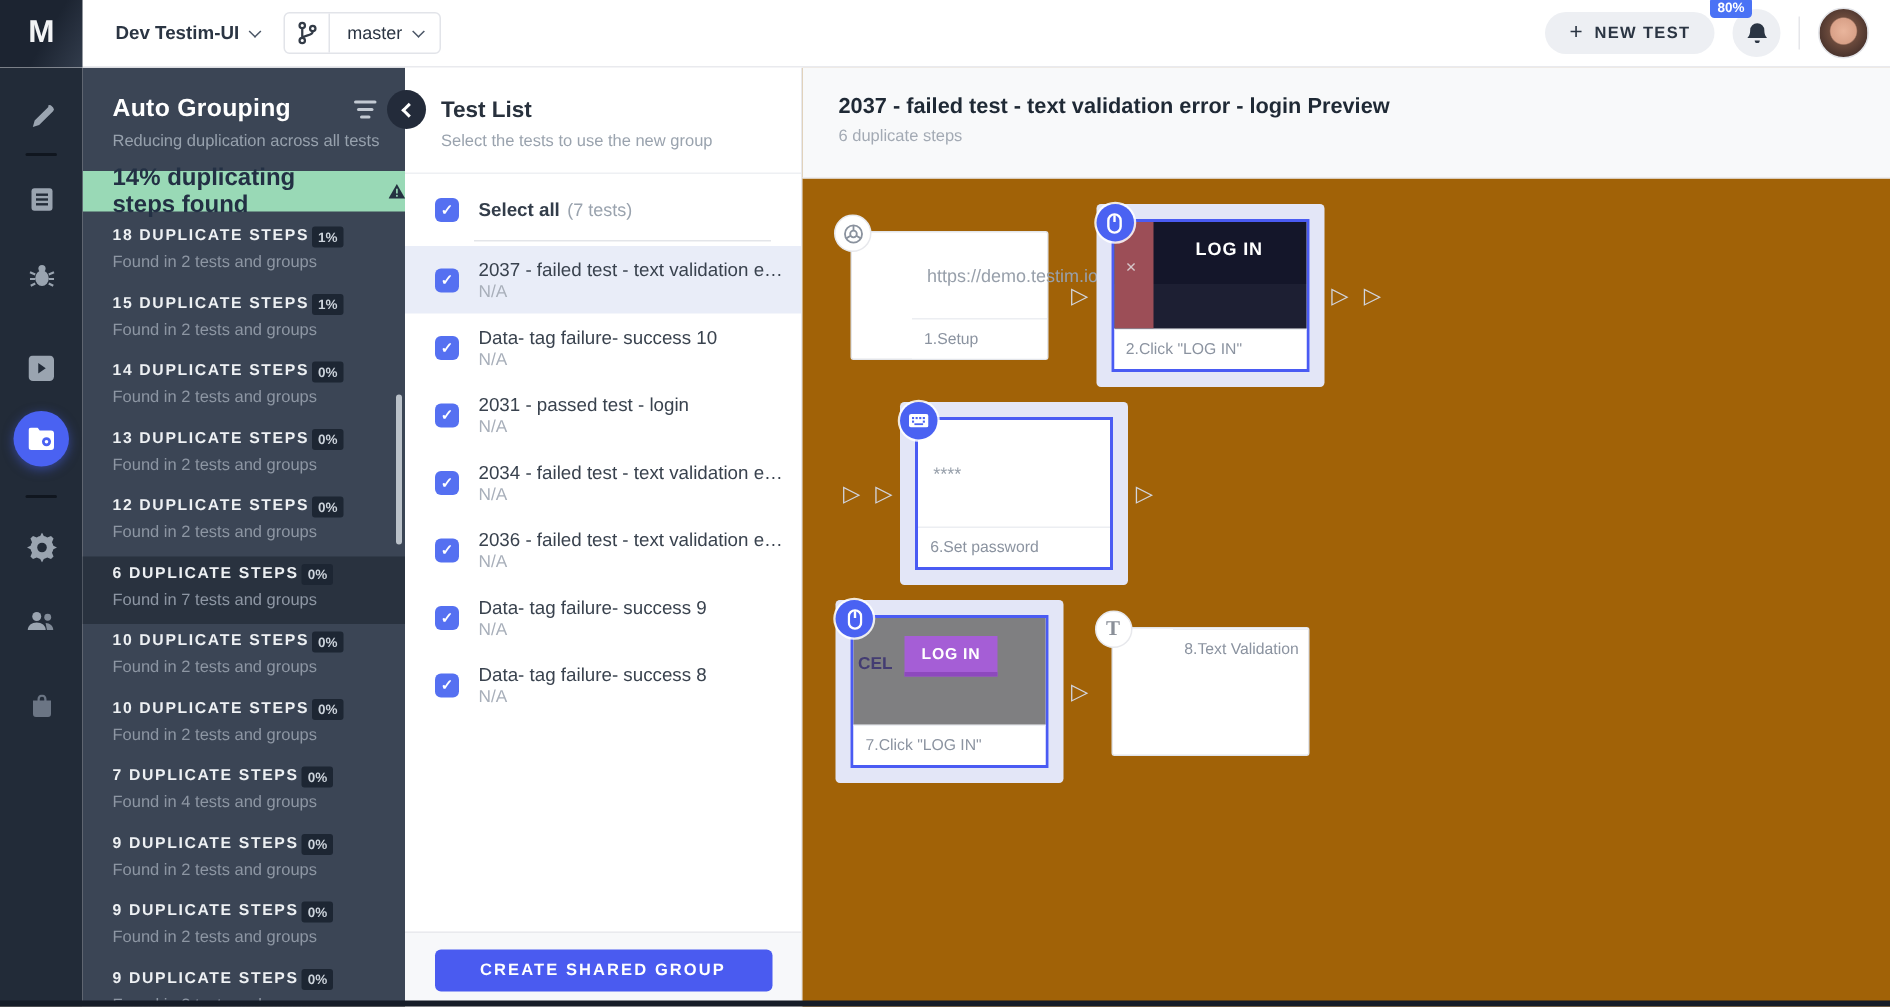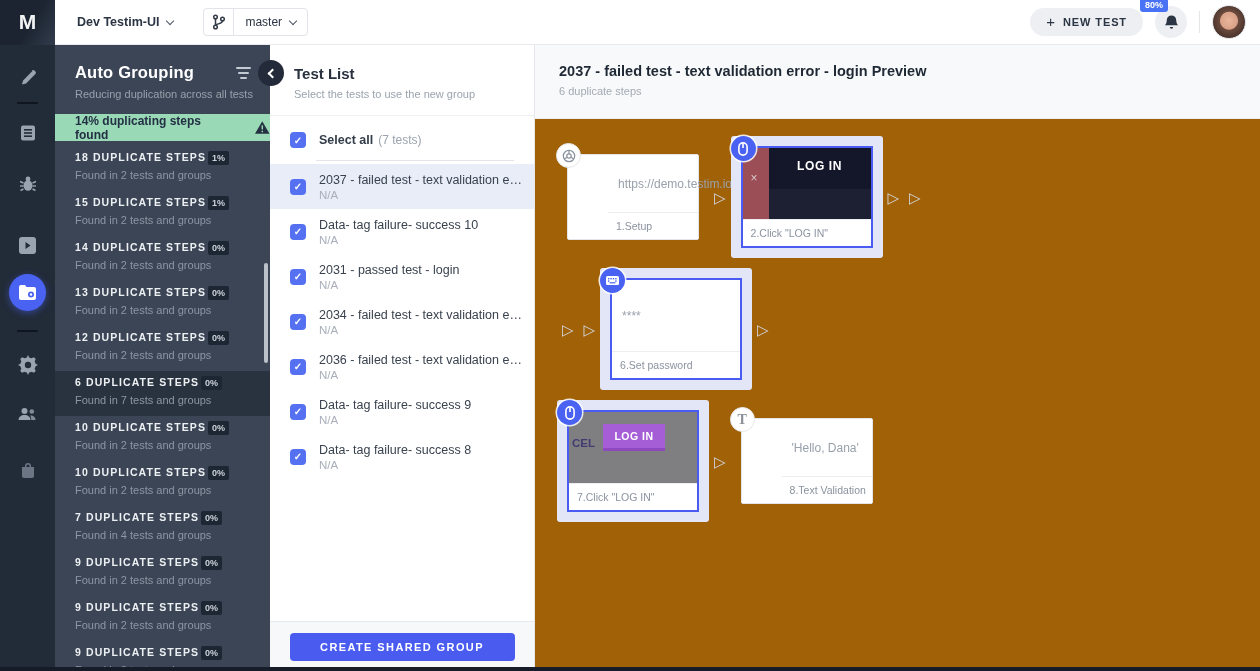--- a/index.html
+++ b/index.html
@@ -8,21 +8,21 @@
   #app { position:relative; width:1260px; height:671px; background:#fff; }
 
   
   .topbar { position:absolute; left:0; top:0; width:1260px; height:45px; background:#fff;
             border-bottom:1px solid #e9eaee; display:flex; align-items:center; z-index:20; }
   .logo { width:55px; height:45px; background:linear-gradient(120deg,#1c2431 55%,#323c4c);
           color:#f2f3f5; font-weight:700; font-size:21px; display:flex; align-items:center; justify-content:center; }
   .proj { margin-left:22px; font-size:12.5px; font-weight:700; color:#2b3543; display:flex; gap:8px; align-items:center; cursor:pointer; }
   .chev-down { width:6px; height:6px; border-right:1.7px solid #4a5565; border-bottom:1.7px solid #4a5565;
                transform:rotate(45deg); margin-top:-3px; }
-  .branch-box { margin-left:30px; height:28px; border:1px solid #e2e4e9; border-radius:4px; display:flex; background:#fff; cursor:pointer; }
+  .branch-box { margin-left:16px; height:28px; border:1px solid #e2e4e9; border-radius:4px; display:flex; background:#fff; cursor:pointer; }
   .branch-icon-cell { width:30px; height:100%; display:flex; align-items:center; justify-content:center; border-right:1px solid #e2e4e9; }
   .branch-label { padding:0 11px; font-size:12px; color:#2b3543; display:flex; gap:8px; align-items:center; }
   .topbar-right { margin-left:auto; display:flex; align-items:center; gap:12px; padding-right:14px; }
   .new-test-btn { height:28px; border-radius:14px; background:#edeff3; border:none; display:flex; align-items:center; gap:7px;
                   padding:0 16px; font-family:inherit; font-size:11px; font-weight:700; letter-spacing:0.9px; color:#2b3543; cursor:pointer; }
   .plus-sign { font-size:15px; font-weight:400; margin-top:-1px; }
   .bell-wrap { position:relative; }
   .bell-btn { width:32px; height:32px; border-radius:50%; background:#edeff3; border:none; display:flex; align-items:center; justify-content:center; cursor:pointer; }
   .badge-80 { position:absolute; top:-8px; left:-15px; background:#4a72f5; color:#fff; font-size:9px; font-weight:700;
               padding:2px 5px; border-radius:3px; }
@@ -40,21 +40,21 @@
   
   .left-panel { position:absolute; left:55px; top:45px; width:215px; height:626px; background:#3b4555; overflow:hidden; }
   .lp-header { padding:18px 16px 0 20px; }
   .lp-title-row { display:flex; align-items:center; justify-content:space-between; }
   .lp-title { font-size:16.5px; font-weight:700; color:#ffffff; letter-spacing:.2px; }
   .filter-icon { display:flex; flex-direction:column; gap:3px; align-items:center; cursor:pointer; padding:3px; }
   .filter-icon i { display:block; height:2px; background:#c3cad3; border-radius:1px; }
   .fi1{width:15px}.fi2{width:11px}.fi3{width:7px}
   .lp-sub { margin-top:6px; font-size:11px; color:#97a1ad; }
   .lp-banner { margin-top:14px; height:27px; background:#99d9b6; display:flex; align-items:center; gap:23px;
-               padding-left:20px; font-size:12px; font-weight:700; color:#233044; }
+               padding-left:20px; font-size:16px; font-weight:700; color:#233044; }
   .group-list { margin-top:5px; }
   .group-item { height:45px; padding:5px 14px 0 20px; cursor:pointer; }
   .group-item.selected { background:#29323f; }
   .gi-title-row { display:flex; gap:2px; }
   .gi-title { font-size:10.5px; font-weight:700; letter-spacing:1.1px; color:#edf0f3; white-space:nowrap; }
   .gi-badge { font-size:9px; font-weight:700; color:#ccd3db; background:#1d2633; padding:2px 4px; border-radius:2px; }
   .gi-sub { margin-top:4px; font-size:11px; color:#8d96a3; }
   .lp-scrollbar { position:absolute; right:2px; top:218px; width:4px; height:100px; background:#c9ced6; border-radius:2px; opacity:.9; cursor:pointer; }
 
   
@@ -517,21 +517,20 @@
             </div>
             <div class="card-label">7.Click "LOG IN"</div>
           </div>
         </div>
         <span class="arrow">▷</span>
         <div class="slot">
           <div class="card plain">
             <span class="badge bwhite">
                 <span class="t-glyph">T</span>
               </span>
-            <div class="body-text">'Hello, Dana'</div>
             <div class="card-label">8.Text Validation</div>
           </div>
         </div>
       </div>
 
     </div>
   </div>
 
   <div class="bottom-strip"></div>
 </div>

